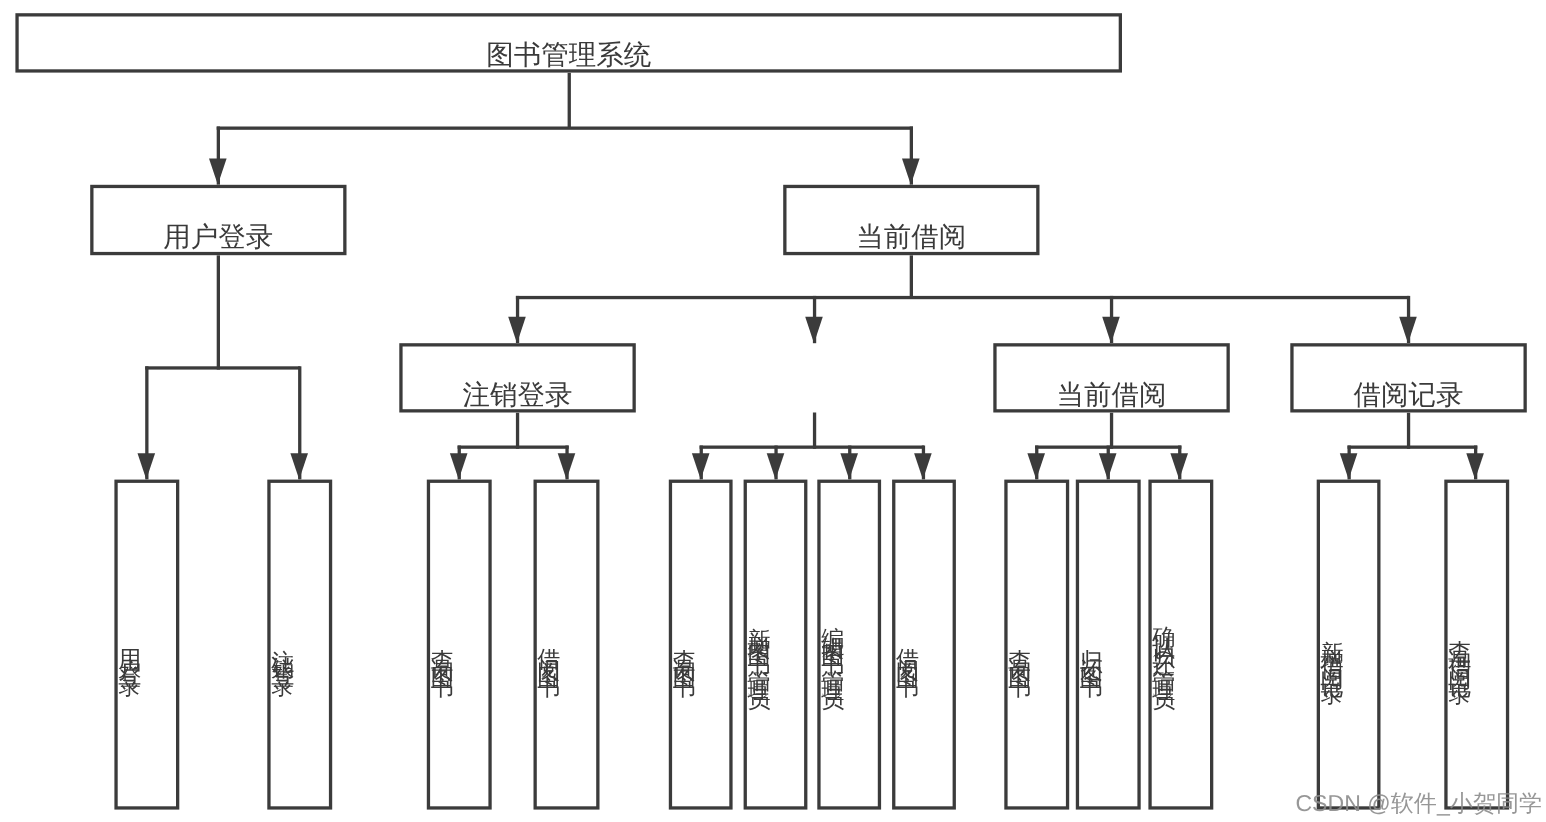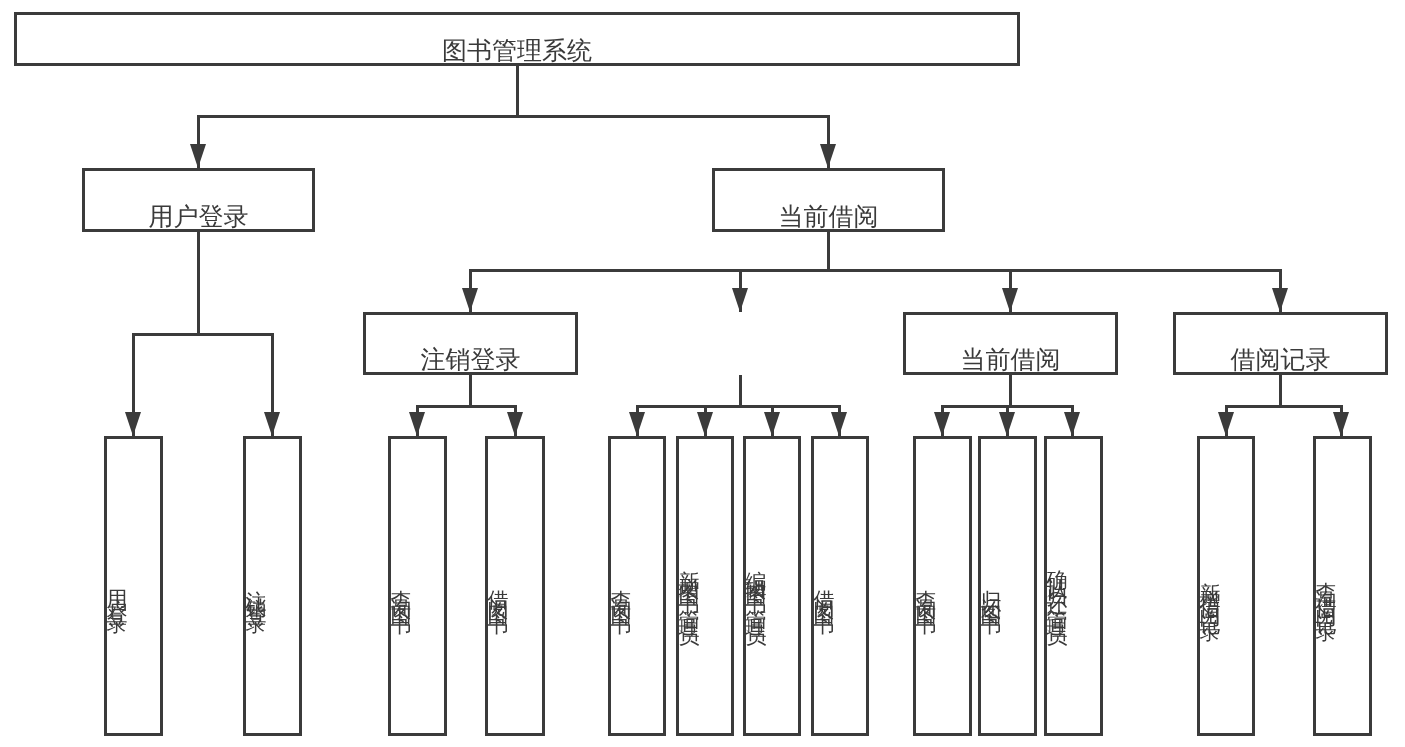--- a/index.html
+++ b/index.html
@@ -174,14 +174,15 @@
     <span>确认归还（管理员）</span>
   </div>
 
   <div class="box leaf" style="left:1197px;top:436px;width:58px;height:300px;">
     <span>新增借阅记录</span>
   </div>
   <div class="box leaf" style="left:1313px;top:436px;width:59px;height:300px;">
     <span>查询借阅记录</span>
   </div>
 
+  <div class="watermark">CSDN @软件_小贺同学</div>
 
 </div>
 
 </body></html>

